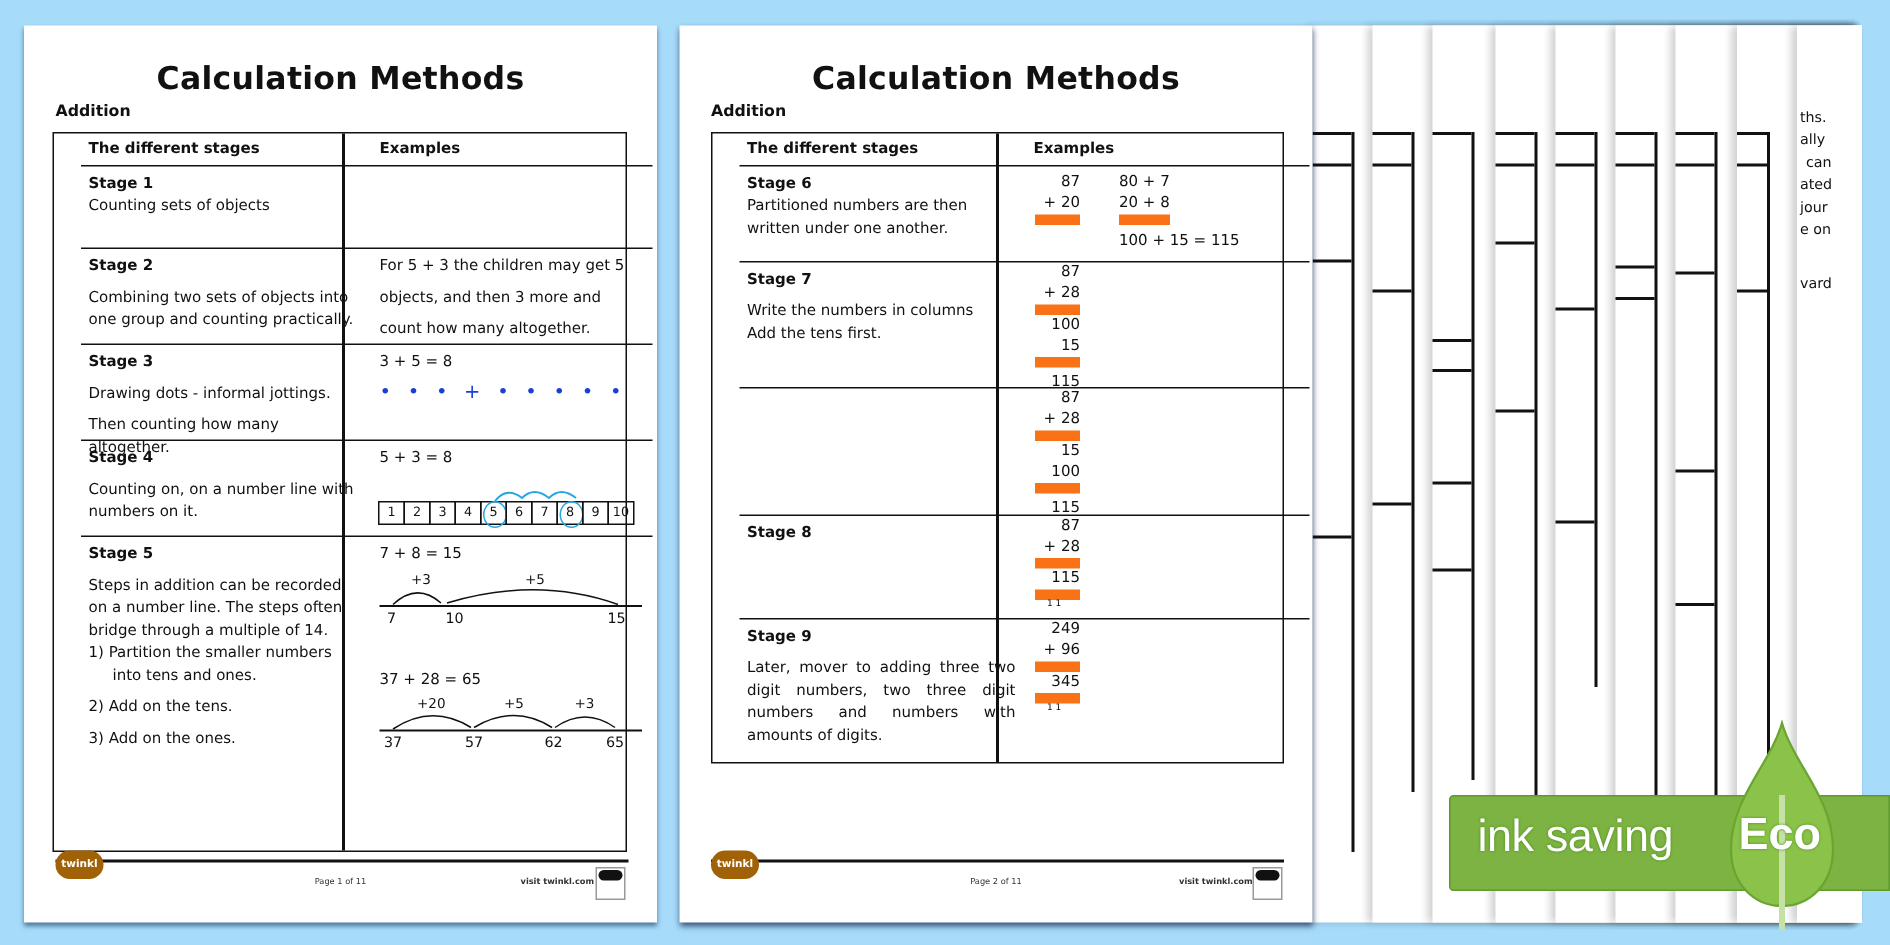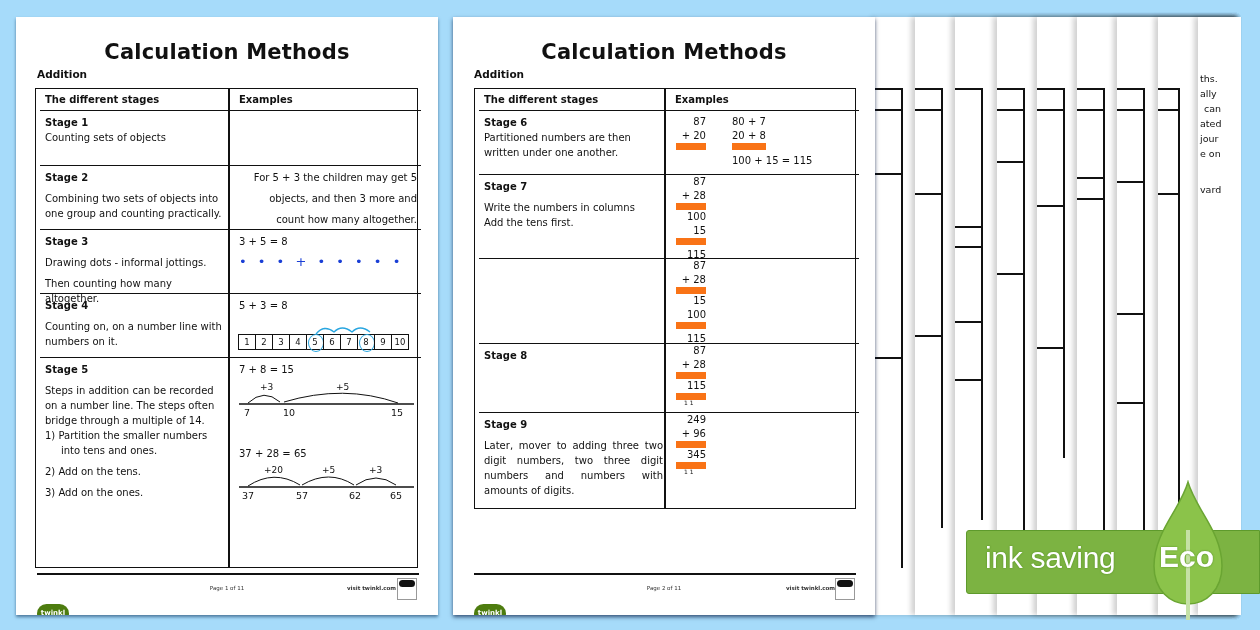--- a/index.html
+++ b/index.html
@@ -17,32 +17,32 @@
     overflow: hidden;
   }
   #page1 { left: 16px; top: 17px; width: 422px; height: 598px; }
   #page2 { left: 453px; top: 17px; width: 422px; height: 598px; z-index: 20; box-shadow: 0 2px 4px rgba(0,20,60,0.7); }
   .title {
     position: absolute; top: 23px; left: 0; width: 100%;
     text-align: center; font-weight: bold; font-size: 21px; letter-spacing: 0.2px;
   }
   .subtitle { position: absolute; top: 51px; left: 21px; font-weight: bold; font-size: 10.5px; }
   .tbl { position: absolute; border: 1.5px solid #111; }
-  .row { position: absolute; left: 4px; width: 100%; border-top: 1.5px solid #111; }
+  .row { position: absolute; left: 18px; width: 100%; border-top: 1.5px solid #111; }
   .row.first { border-top: none; }
   .col-divider { position: absolute; top: 0; bottom: 0; width: 1.5px; background: #111; }
   .cell { position: absolute; top: 0; bottom: 0; padding: 4px 5px; font-size: 10px; line-height: 15px; }
   .hdr { font-weight: bold; font-size: 10px; }
   .stage { font-weight: bold; display: block; }
   .txt { display: block; }
   .mt6 { margin-top: 6px; }
   .footer-line { position: absolute; left: 21px; right: 19px; top: 556px; height: 1.5px; background: #111; }
   .logo {
-    position: absolute; top: 587px; width: 32px; height: 19px; border-radius: 10px;
-    background: #4d7c0f; color: #fff; font-size: 7px; font-weight: bold; text-align: center; line-height: 19px;
+    position: absolute; top: 550px; width: 32px; height: 19px; border-radius: 10px;
+    background: #a16207; color: #fff; font-size: 7px; font-weight: bold; text-align: center; line-height: 19px;
   }
   .pagenum { position: absolute; top: 568px; left: 0; width: 100%; text-align: center; font-size: 5.5px; color: #333; }
   .visit { position: absolute; top: 568px; font-size: 5.5px; color: #333; font-weight: bold; }
   .badge {
     position: absolute; top: 561px; width: 20px; height: 22px; border: 1px solid #999;
     background: #fff; font-size: 4px; text-align: center;
   }
   .badge .cap { display:block; background:#111; color:#fff; border-radius:6px; margin:1px; height:7px; line-height:7px; }
   .dots { color: #1a3fd6; font-size: 13px; letter-spacing: 3.5px; line-height: 14px; }
   .numline { display: flex; position: absolute; }
@@ -97,21 +97,21 @@
         <span class="stage">Stage 1</span>
         <span class="txt">Counting sets of objects</span>
       </div>
     </div>
 
     <div class="row" style="top:76px; height:64px;">
       <div class="cell" style="left:0; width:192px;">
         <span class="stage">Stage 2</span>
         <span class="txt mt6">Combining two sets of objects into one group and counting practically.</span>
       </div>
-      <div class="cell" style="left:194px; width:188px; line-height:21px; padding-top:1px;text-align:right;">
+      <div class="cell" style="left:194px; width:188px; line-height:21px; padding-top:1px;">
         <span class="txt">For 5 + 3 the children may get 5 objects, and then 3 more and count how many altogether.</span>
       </div>
     </div>
 
     <div class="row" style="top:140px; height:64px;">
       <div class="cell" style="left:0; width:192px;">
         <span class="stage">Stage 3</span>
         <span class="txt mt6">Drawing dots - informal jottings.</span>
         <span class="txt mt6">Then counting how many altogether.</span>
       </div>

